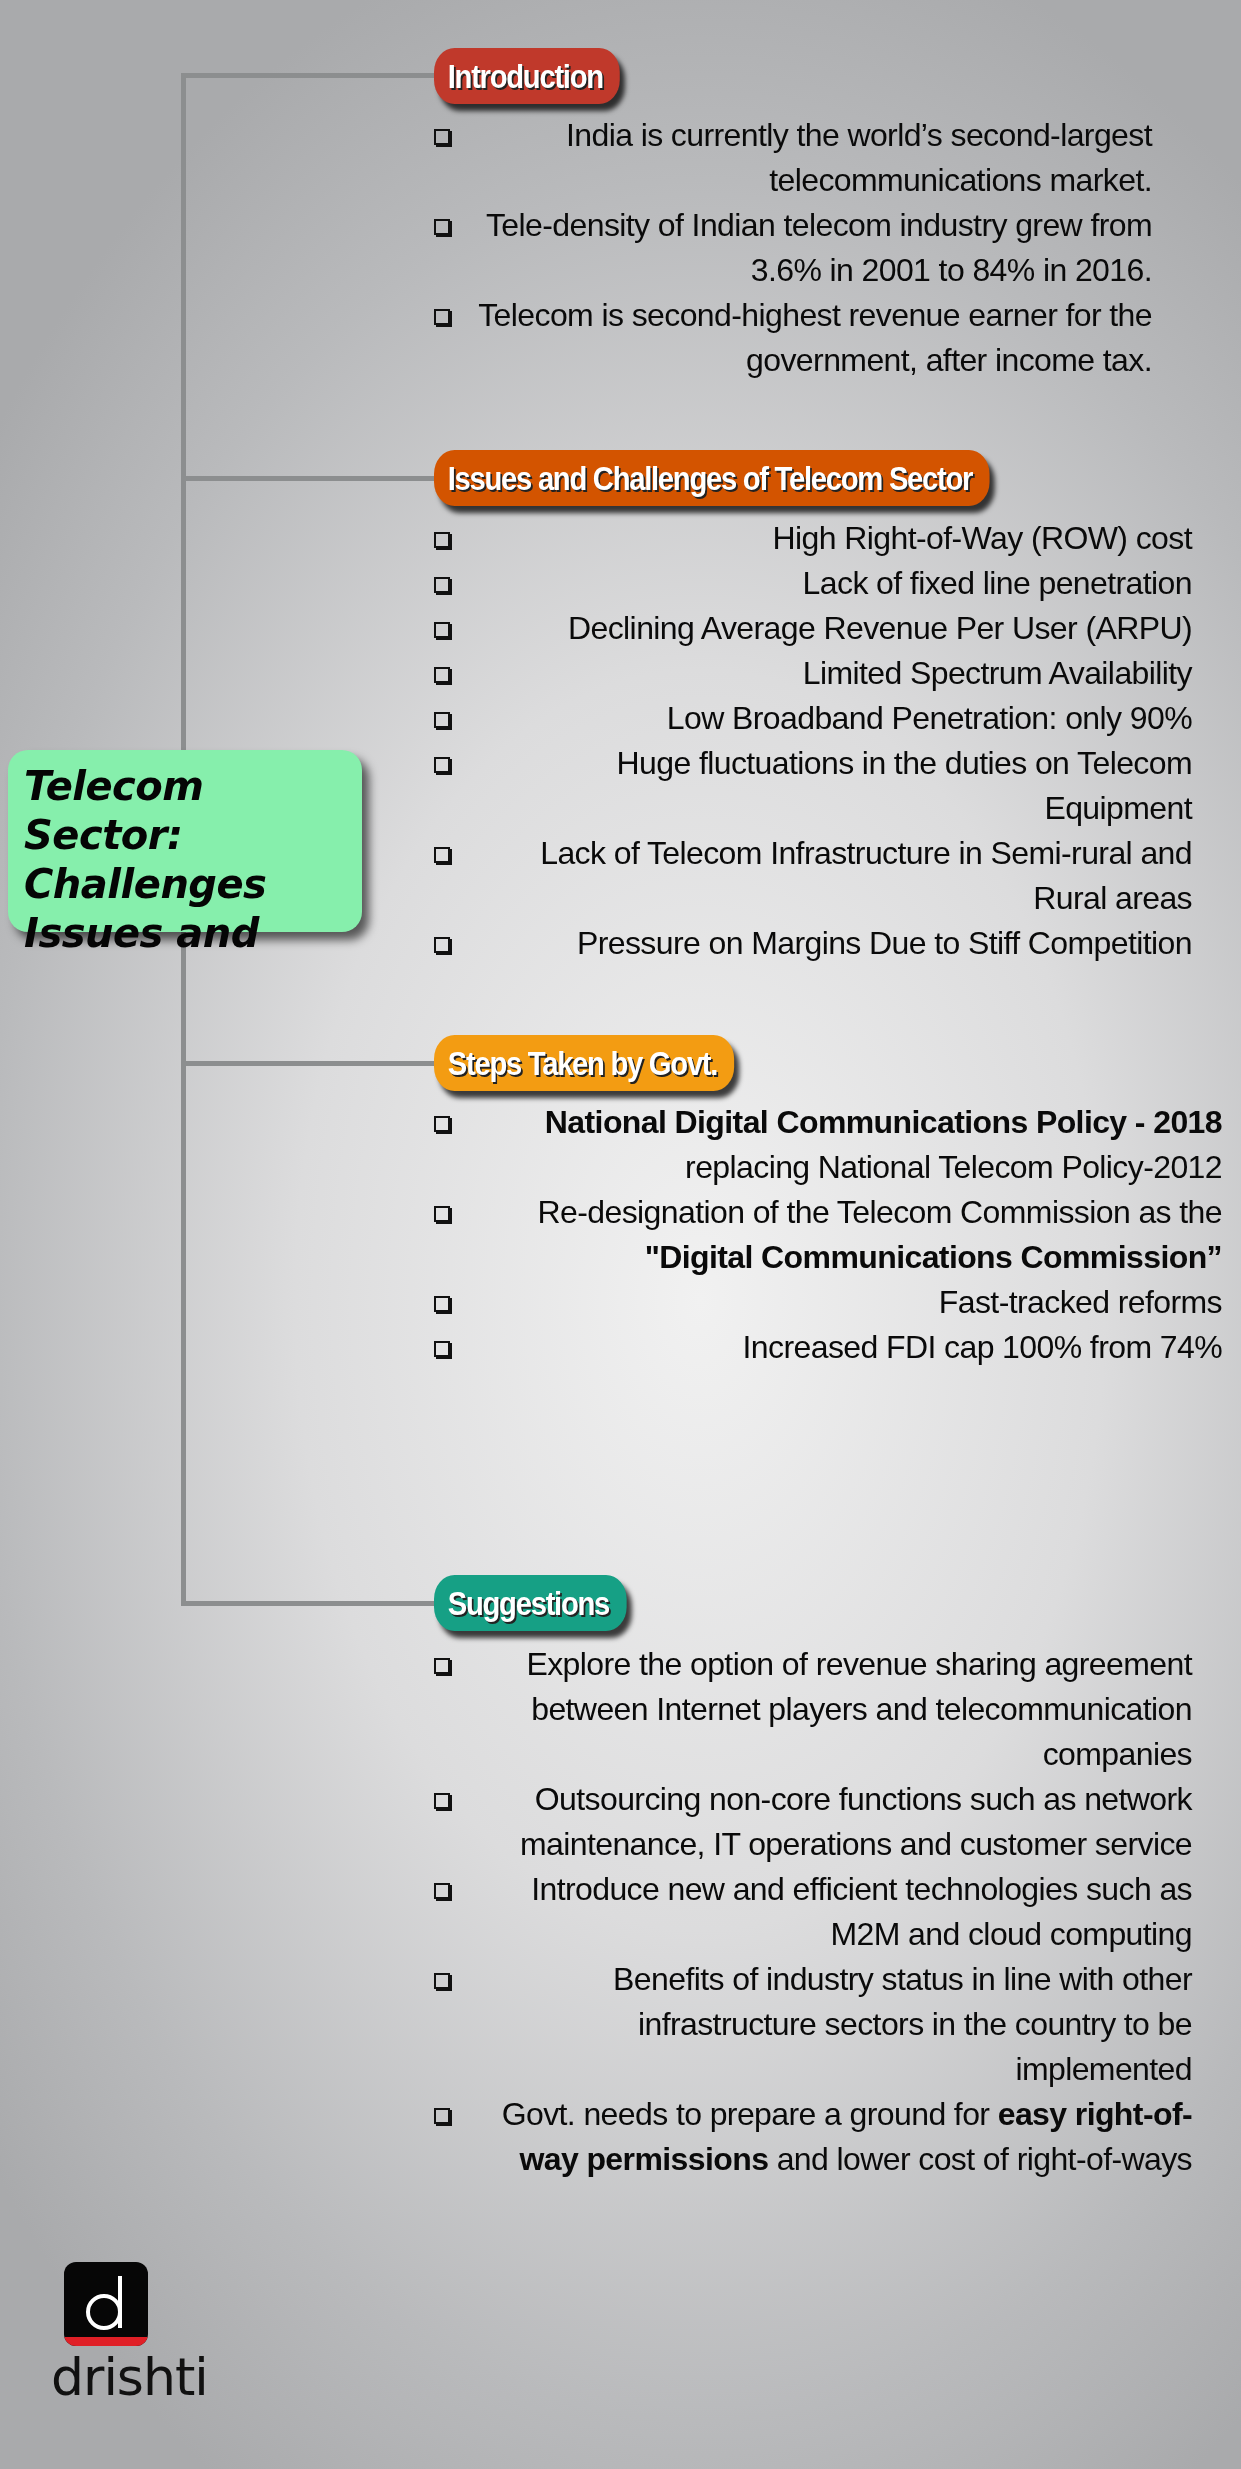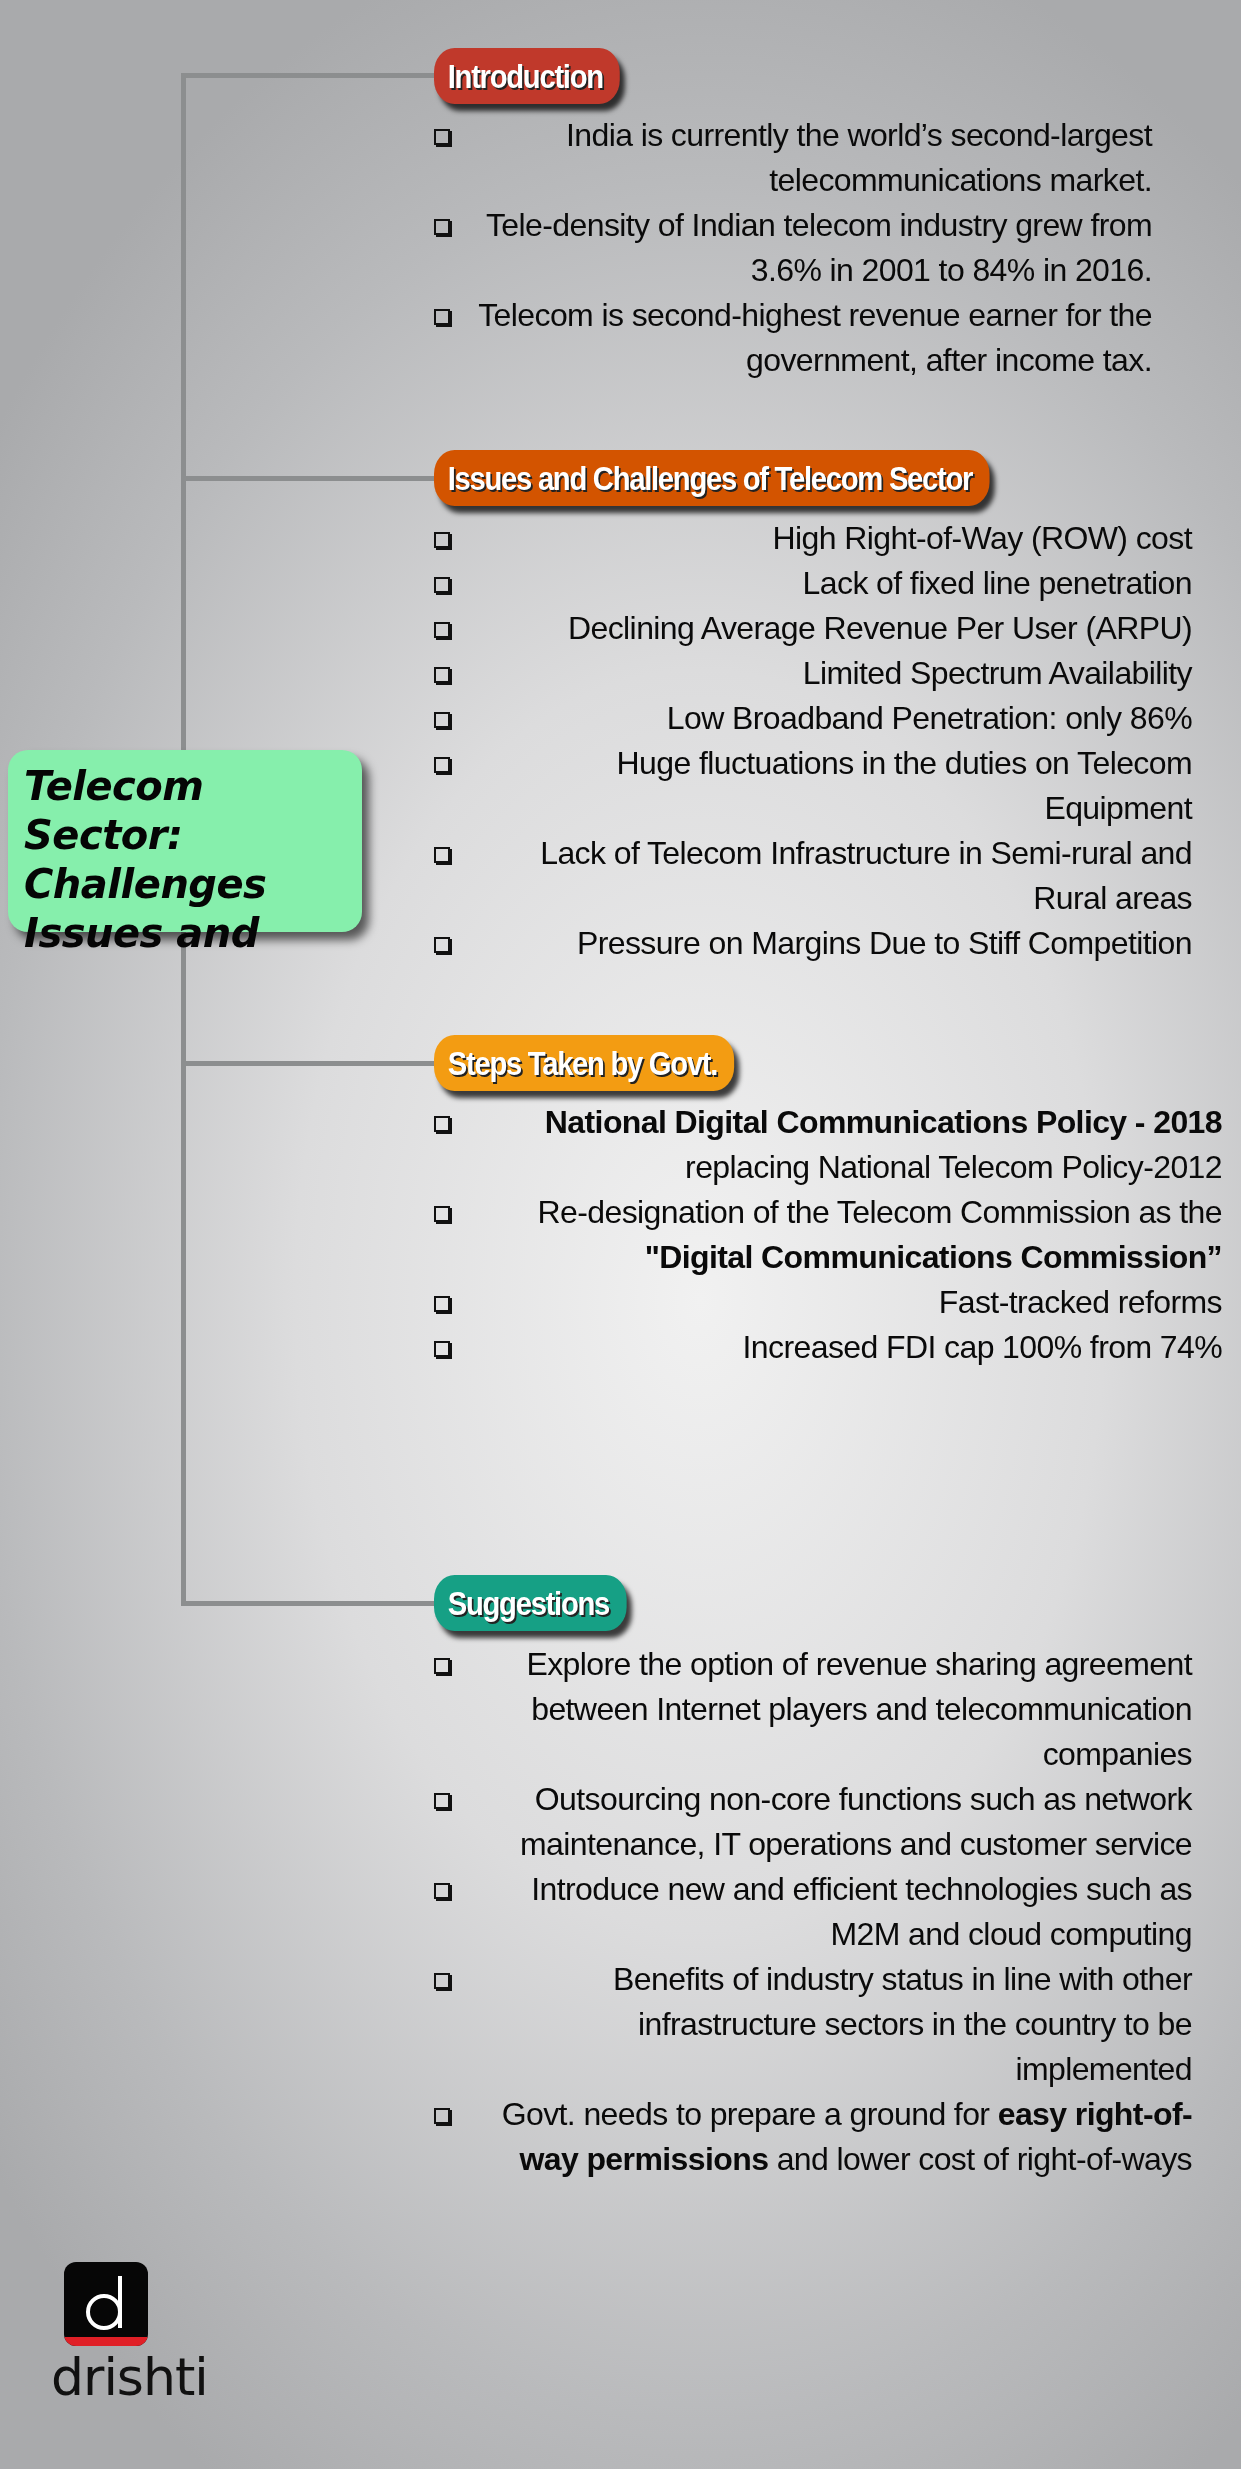--- a/index.html
+++ b/index.html
@@ -76,21 +76,21 @@
 <ul class="list" style="top:113px;width:720px;">
     <li><span class="bullet"></span><span>India is currently the world’s second-largest telecommunications market.</span></li>
     <li><span class="bullet"></span><span>Tele-density of Indian telecom industry grew from 3.6% in 2001 to 84% in 2016.</span></li>
     <li><span class="bullet"></span><span>Telecom is second-highest revenue earner for the government, after income tax.</span></li>
   </ul>
 <ul class="list" style="top:516px;width:760px;">
     <li><span class="bullet"></span><span>High Right-of-Way (ROW) cost</span></li>
     <li><span class="bullet"></span><span>Lack of fixed line penetration</span></li>
     <li><span class="bullet"></span><span>Declining Average Revenue Per User (ARPU)</span></li>
     <li><span class="bullet"></span><span>Limited Spectrum Availability</span></li>
-    <li><span class="bullet"></span><span>Low Broadband Penetration: only 86%</span></li>
+    <li><span class="bullet"></span><span>Low Broadband Penetration: only 90%</span></li>
     <li><span class="bullet"></span><span>Huge fluctuations in the duties on Telecom Equipment</span></li>
     <li><span class="bullet"></span><span>Lack of Telecom Infrastructure in Semi-rural and Rural areas</span></li>
     <li><span class="bullet"></span><span>Pressure on Margins Due to Stiff Competition</span></li>
   </ul>
 <ul class="list" style="top:1100px;width:790px;">
     <li><span class="bullet"></span><b>National Digital Communications Policy - 2018</b><span> replacing National Telecom Policy-2012</span></li>
     <li><span class="bullet"></span><span>Re-designation of the Telecom Commission as the </span><b>"Digital Communications Commission”</b></li>
     <li><span class="bullet"></span><span>Fast-tracked reforms</span></li>
     <li><span class="bullet"></span><span>Increased FDI cap 100% from 74%</span></li>
   </ul>

